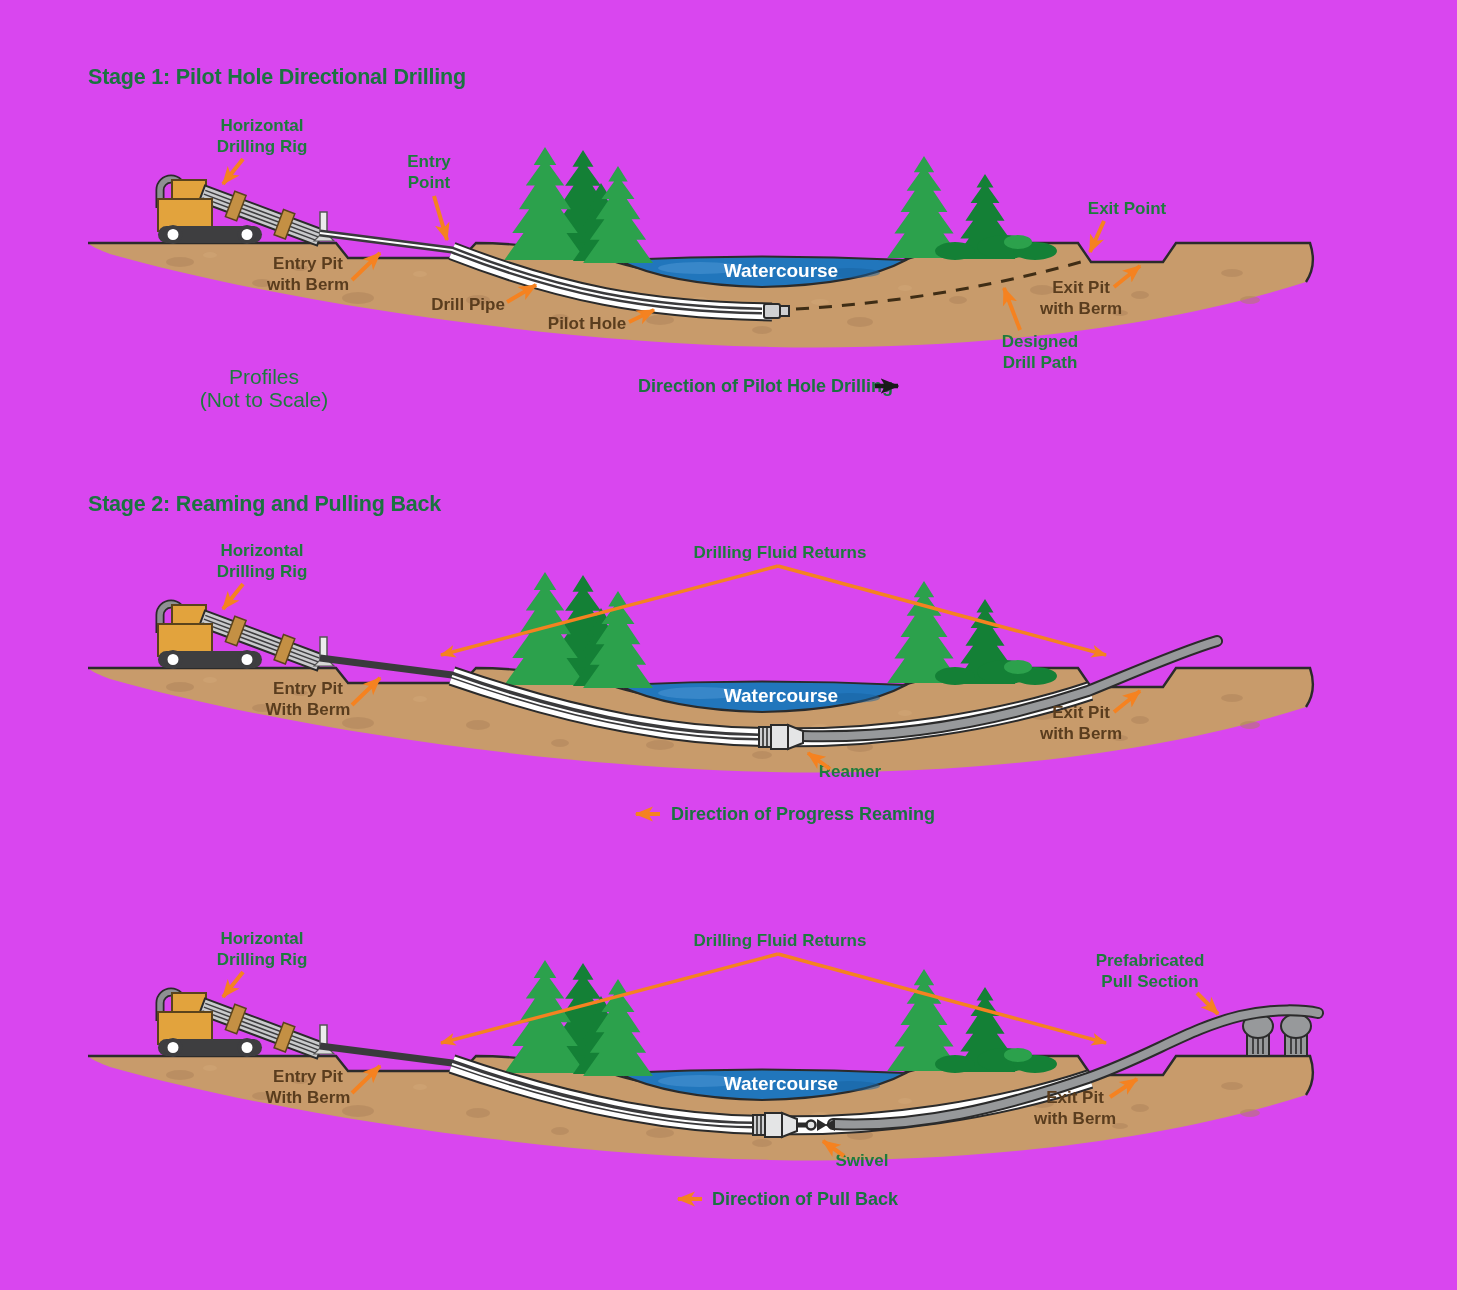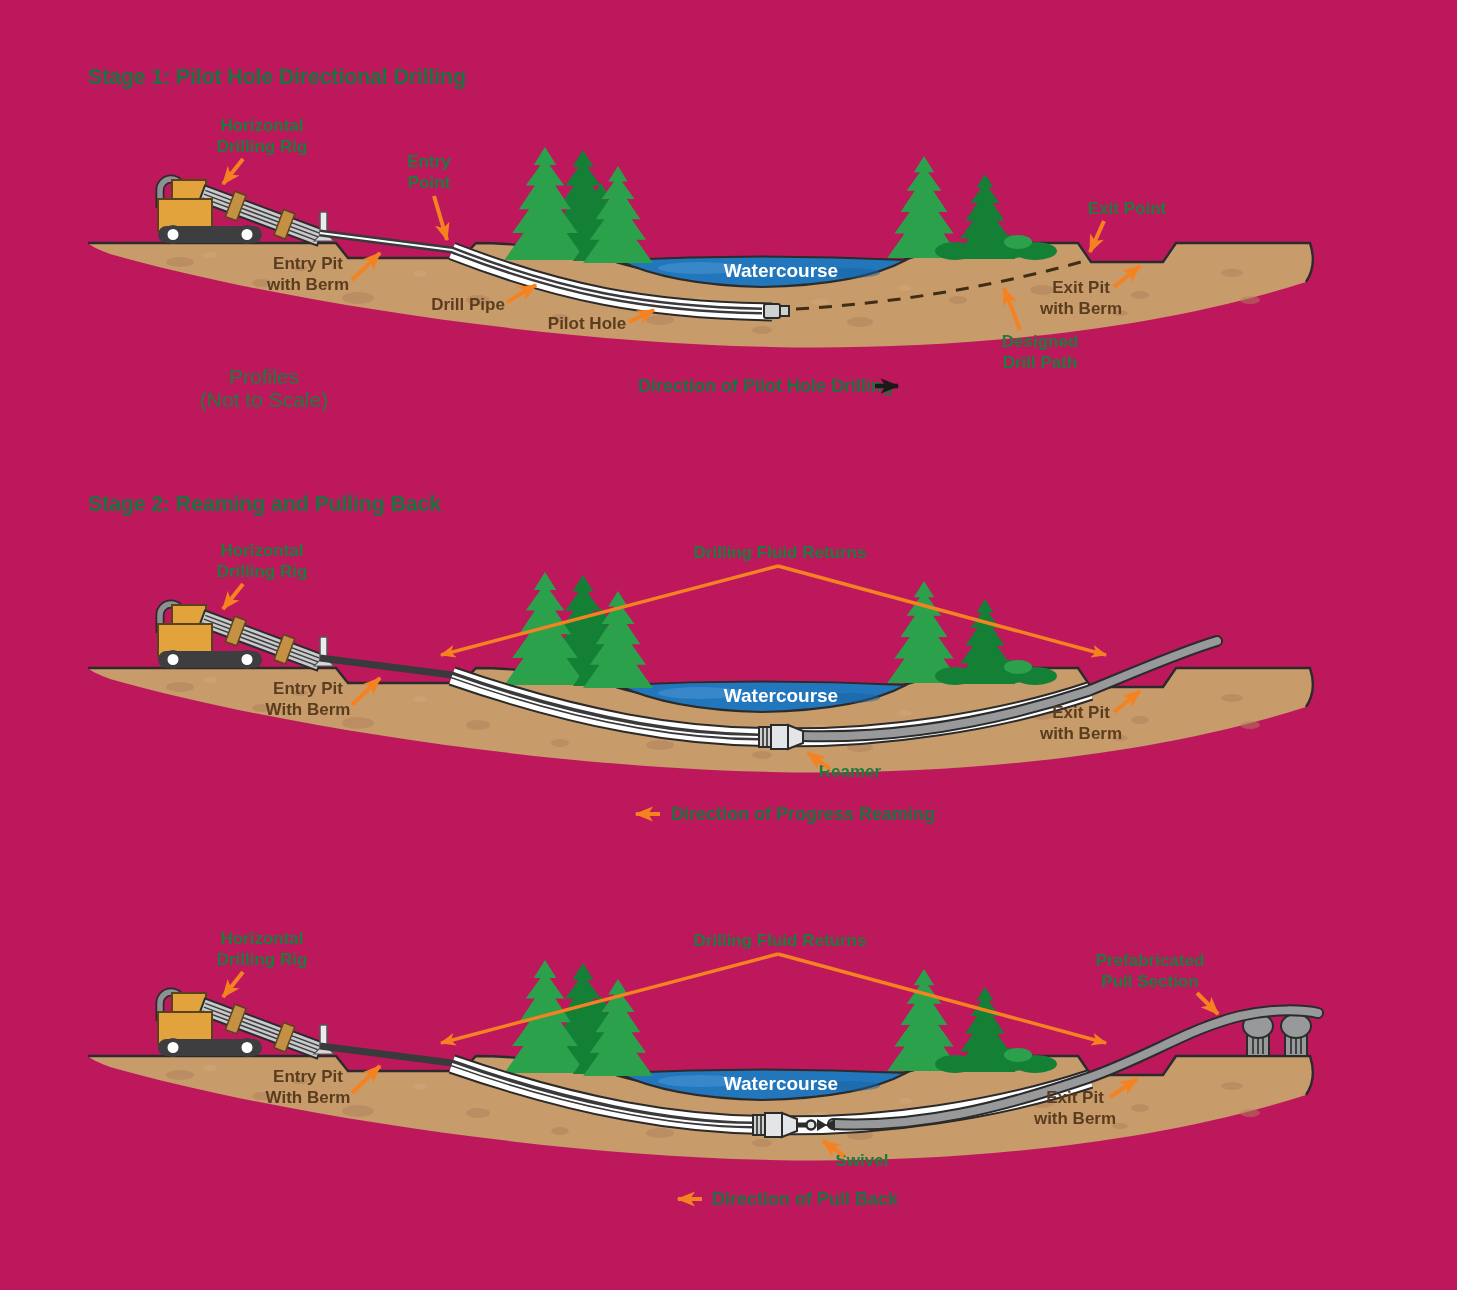--- a/index.html
+++ b/index.html
@@ -1,16 +1,16 @@
 <!DOCTYPE html>
 <html><head>
 <meta charset="utf-8">
 <style>
   html,body{margin:0;padding:0;background:#ffffff;}
-  #canvas{position:relative;width:1457px;height:1290px;background:#be185d;overflow:hidden;}
+  #canvas{position:relative;width:1457px;height:1290px;background:#d946ef;overflow:hidden;}
   svg{display:block;}
   text{font-family:"Liberation Sans",sans-serif;}
   .title{font-size:21.5px;font-weight:bold;fill:#1B7340;letter-spacing:-0.2px;}
   .lg{font-size:17px;font-weight:bold;fill:#1E7B3D;text-anchor:middle;}
   .lb{font-size:17px;font-weight:bold;fill:#5A3D1E;text-anchor:middle;}
   .wc{font-size:19px;font-weight:bold;fill:#ffffff;text-anchor:middle;}
   .dir{font-size:18px;font-weight:bold;fill:#1B7340;}
   .prof{font-size:21px;fill:#1E7B3D;text-anchor:middle;}
   .oarrow{stroke:#F58220;stroke-width:4;fill:none;}
   .fline{stroke:#F58220;stroke-width:3.4;fill:none;}

